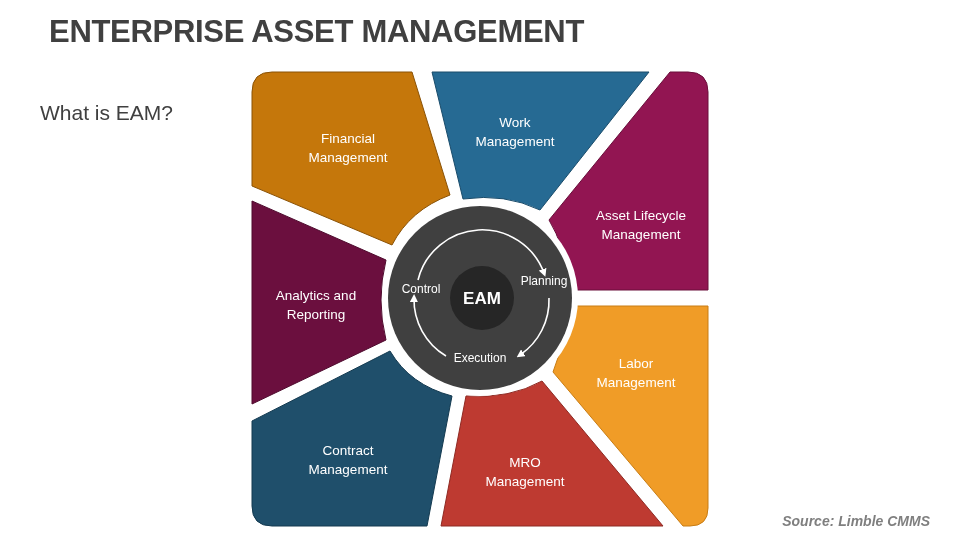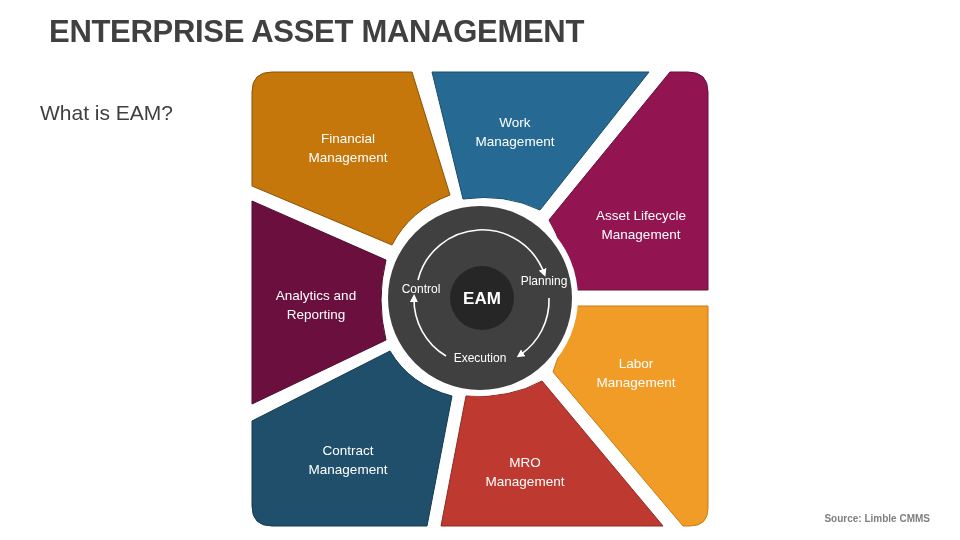--- a/index.html
+++ b/index.html
@@ -1,19 +1,19 @@
 <!DOCTYPE html>
 <html><head>
   <meta charset="utf-8">
   <style>
     html, body { margin: 0; padding: 0; }
     body { width: 960px; height: 540px; background: #ffffff; position: relative; overflow: hidden; font-family: "Liberation Sans", "DejaVu Sans", sans-serif; }
     .title { position: absolute; left: 40px; top: 14px; font-size: 31px; font-weight: bold; color: #404040; letter-spacing: -0.3px; margin-left: 9px; }
     .subtitle { position: absolute; left: 40px; top: 62px; font-size: 21px; color: #404040; margin-top: 39px; }
-    .source { position: absolute; right: 30px; top: 513px; font-size: 10px; font-weight: bold; color: #7f7f7f; }
+    .source { position: absolute; right: 30px; top: 513px; font-size: 14px; font-style: italic; font-weight: bold; color: #7f7f7f; }
     svg.diagram { position: absolute; left: 0; top: 0; }
     .seg-label { font-family: "Liberation Sans", "DejaVu Sans", sans-serif; font-size: 13.5px; fill: #ffffff; text-anchor: middle; }
     .cycle-label { font-family: "Liberation Sans", "DejaVu Sans", sans-serif; font-size: 12px; fill: #ffffff; text-anchor: middle; }
     .core-label { font-family: "Liberation Sans", "DejaVu Sans", sans-serif; font-size: 17px; font-weight: bold; fill: #ffffff; text-anchor: middle; }
   </style>
 </head>
 <body>
 
 <div class="title">ENTERPRISE ASSET MANAGEMENT</div>
 <div class="subtitle">What is EAM?</div>

